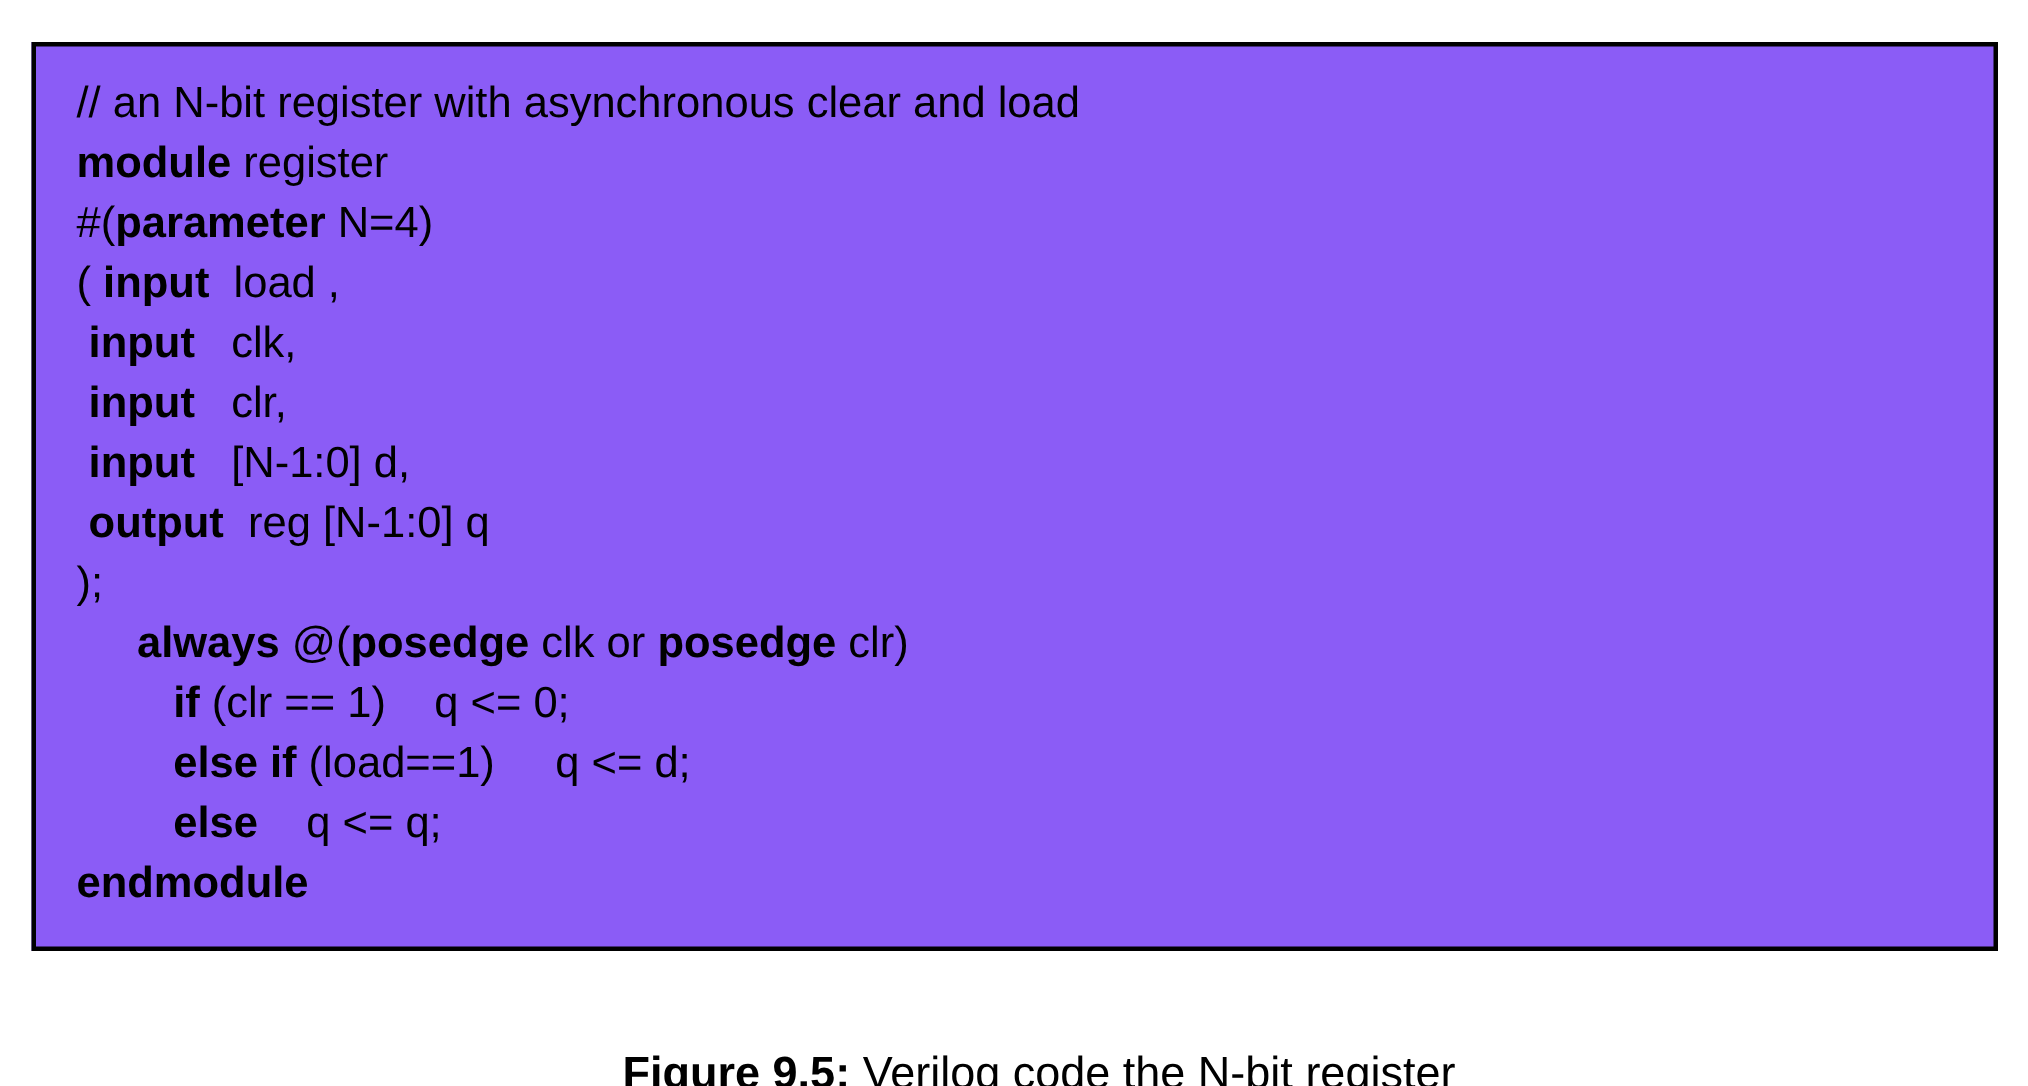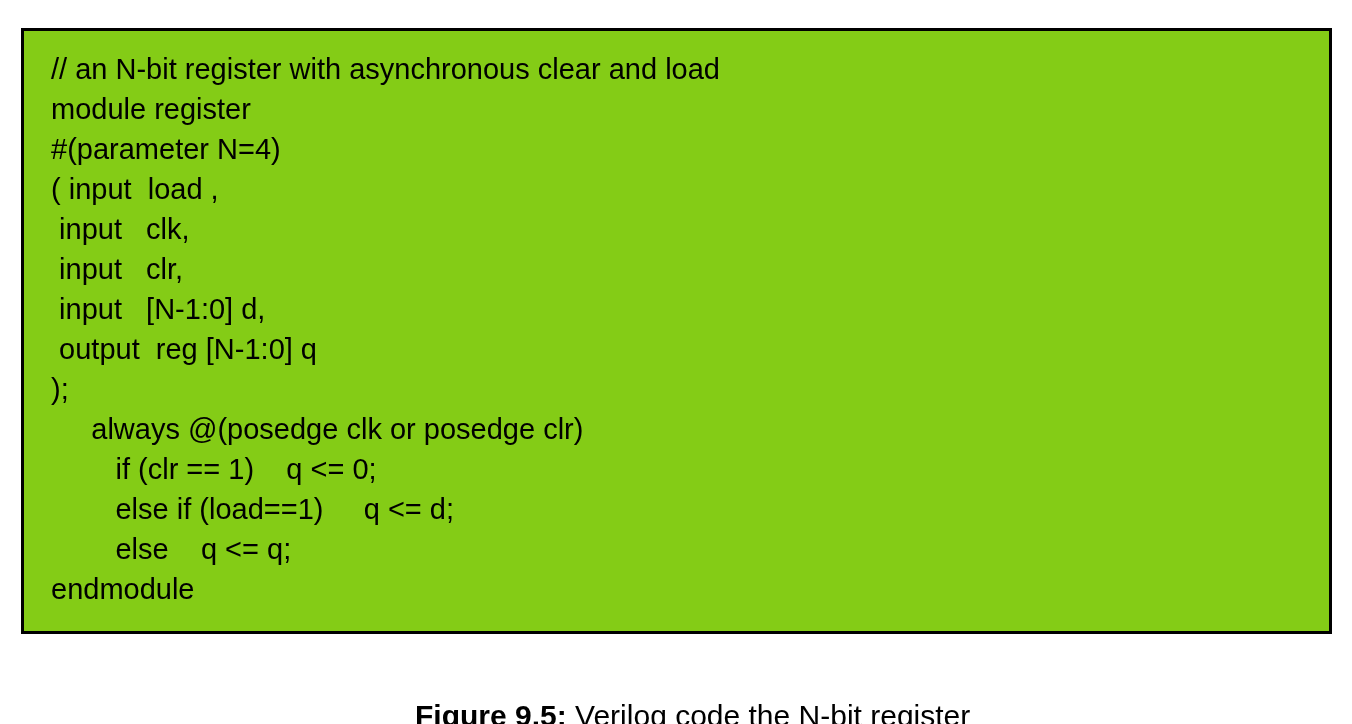--- a/index.html
+++ b/index.html
@@ -17,36 +17,36 @@
     overflow: hidden;
   }
   .code-box {
     position: absolute;
     left: 21px;
     top: 28px;
     width: 1311px;
     height: 606px;
     box-sizing: border-box;
     border: 3px solid #000000;
-    background: #84cc16;
+    background: #8b5cf6;
   }
   .code-listing {
     margin: 0;
     padding: 18px 10px 0 27px;
     font-family: "Liberation Sans", sans-serif;
     font-size: 29px;
     line-height: 40px;
     white-space: pre;
     color: #000000;
   }
   .code-line {
     white-space: pre;
   }
   .kw {
-    font-weight: normal;
+    font-weight: bold;
   }
   .caption {
     position: absolute;
     left: 0;
     top: 662px;
     width: 100%;
     text-align: center;
     font-size: 30px;
     line-height: 36px;
     color: #000000;

